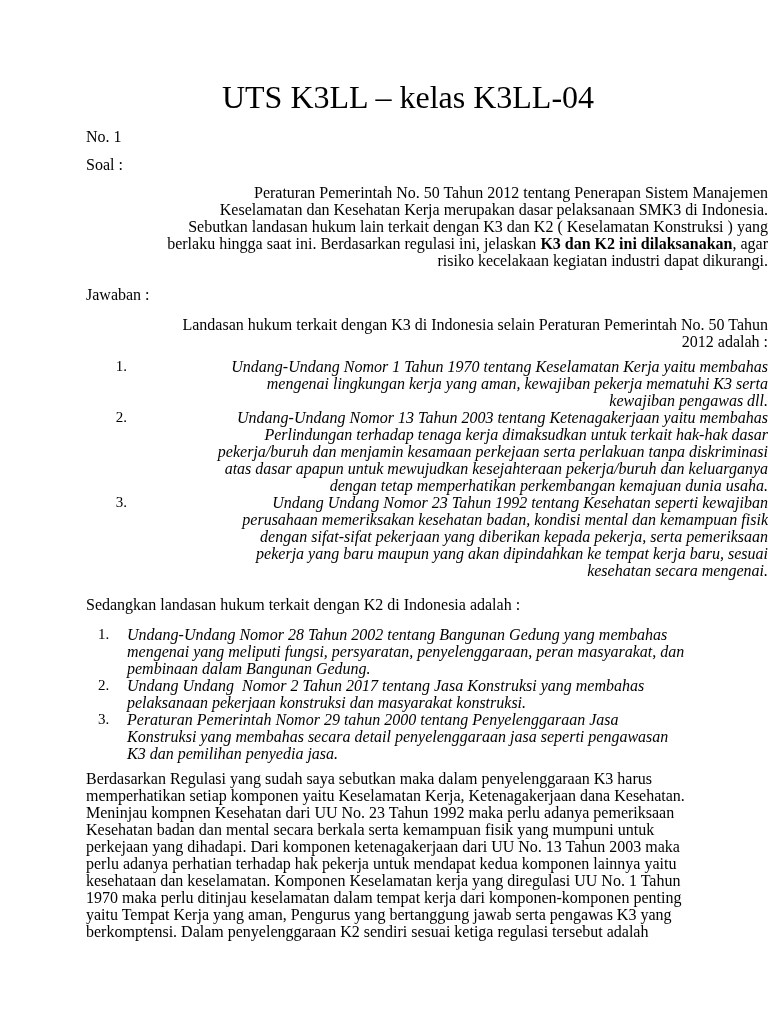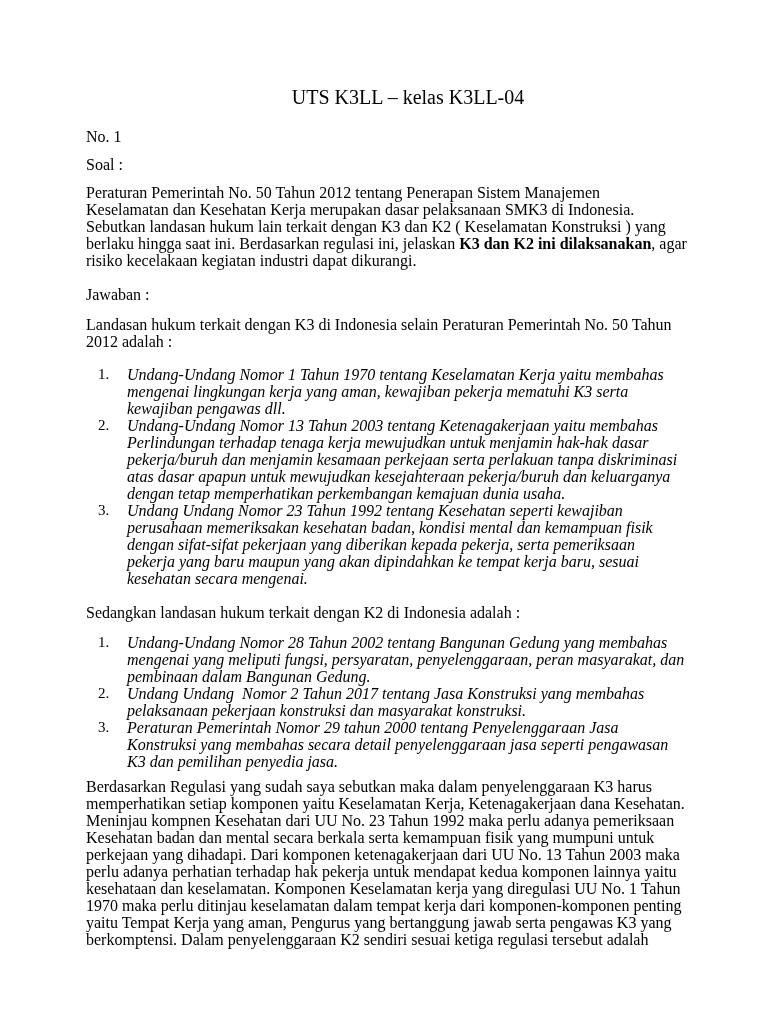--- a/index.html
+++ b/index.html
@@ -5,33 +5,33 @@
   html,body { margin:0; padding:0; }
   body {
     width:768px; height:1024px;
     background:#ffffff; color:#000000;
     font-family:"Liberation Serif", serif;
     overflow:hidden;
   }
   .page { width:768px; height:1024px; background:#ffffff; }
   .content { padding-top:80px; }
   .doc-title {
-    font-size:20px; line-height:34px; font-weight:normal;
+    font-size:32px; line-height:34px; font-weight:normal;
     text-align:center; margin:0 0 14px 0;padding-left:48px;
   }
   .block { margin-left:86px; }
   .line {
     font-size:16px; line-height:17px;
     white-space:pre;
   }
   .mb11 { margin-bottom:11px; }
   .mb13 { margin-bottom:13px; }
-  .mb17 { margin-bottom:17px; }
+  .mb17 { margin-bottom:17px;text-align:right; }
   .mb8  { margin-bottom:8px; }
-  .mb4  { margin-bottom:16px; }
+  .mb4  { margin-bottom:8px;text-align:right; }
   .mb2  { margin-bottom:13px; }
   .list-item { display:flex; align-items:flex-start; }
   .list-num {
     display:block; width:29px; margin-left:12px; flex:0 0 29px;
     font-size:15px; line-height:17px; white-space:pre;
   }
   .item-lines { flex:1 1 auto;font-style:italic; }
   strong { font-weight:bold; }
 </style>
 </head>
@@ -67,21 +67,21 @@
         <div class="item-lines">
             <div class="line">Undang-Undang Nomor 1 Tahun 1970 tentang Keselamatan Kerja yaitu membahas</div>
             <div class="line">mengenai lingkungan kerja yang aman, kewajiban pekerja mematuhi K3 serta</div>
             <div class="line">kewajiban pengawas dll.</div>
           </div>
       </div>
       <div class="list-item">
         <span class="list-num">2.</span>
         <div class="item-lines">
             <div class="line">Undang-Undang Nomor 13 Tahun 2003 tentang Ketenagakerjaan yaitu membahas</div>
-            <div class="line">Perlindungan terhadap tenaga kerja mewujudkan untuk menjamin hak-hak dasar</div>
+            <div class="line">Perlindungan terhadap tenaga kerja dimaksudkan untuk terkait hak-hak dasar</div>
             <div class="line">pekerja/buruh dan menjamin kesamaan perkejaan serta perlakuan tanpa diskriminasi</div>
             <div class="line">atas dasar apapun untuk mewujudkan kesejahteraan pekerja/buruh dan keluarganya</div>
             <div class="line">dengan tetap memperhatikan perkembangan kemajuan dunia usaha.</div>
           </div>
       </div>
       <div class="list-item">
         <span class="list-num">3.</span>
         <div class="item-lines">
             <div class="line">Undang Undang Nomor 23 Tahun 1992 tentang Kesehatan seperti kewajiban</div>
             <div class="line">perusahaan memeriksakan kesehatan badan, kondisi mental dan kemampuan fisik</div>

